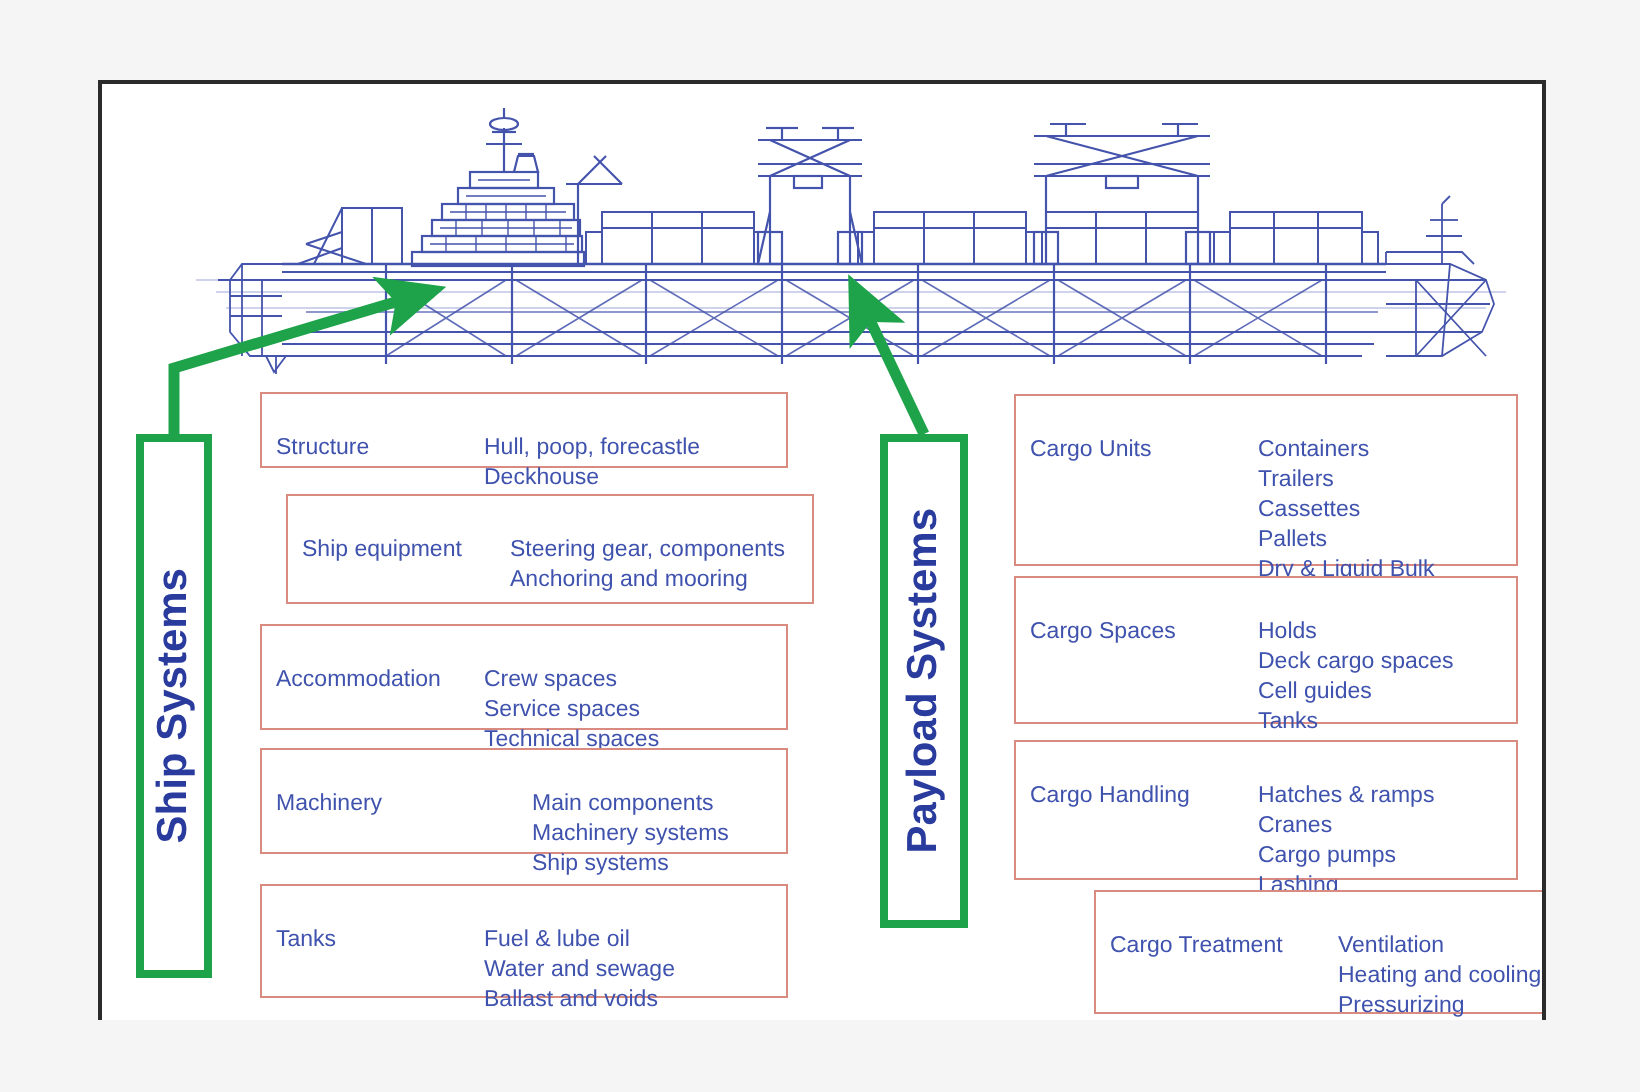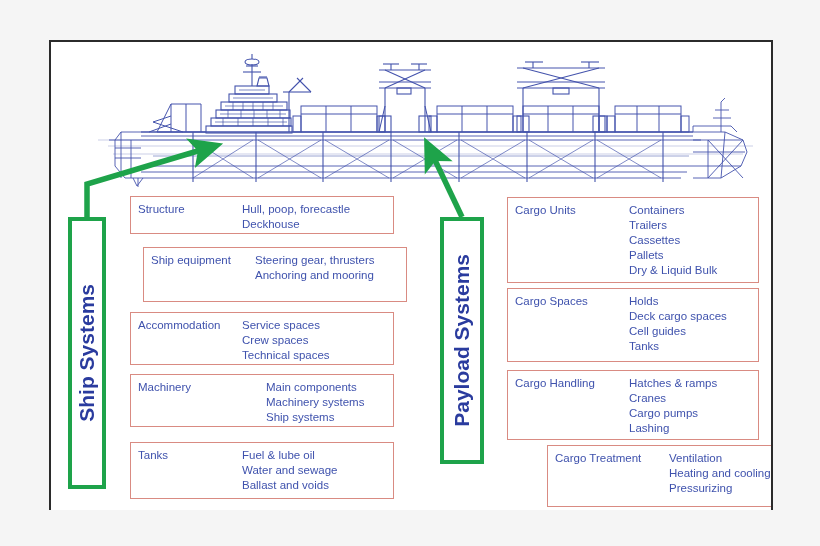--- a/index.html
+++ b/index.html
@@ -80,21 +80,21 @@
     pointer-events: none;
   }
   
   .cat-box {
     position: absolute;
     border: 1.5px solid #d98b82;
     background: #ffffff;
     box-sizing: border-box;
     display: flex;
     flex-direction: row;
-    padding: 5px 0 5px 7px;
+    padding: 20px 0 5px 7px;
   }
   .cat-title {
     color: #3f52ad;
     font-size: 11.5px;
     line-height: 15px;
     flex: 0 0 auto;
   }
   .cat-items {
     color: #3f52ad;
     font-size: 11.5px;
@@ -335,30 +335,30 @@
       <div class="cat-title">Structure</div>
       <div class="cat-items">
         <div>Hull, poop, forecastle</div>
         <div>Deckhouse</div>
       </div>
     </div>
 
     <div class="cat-box col-left" style="left:79px; top:205px; width:264px; height:55px;margin-left:13px;">
       <div class="cat-title">Ship equipment</div>
       <div class="cat-items">
-        <div>Steering gear, thrusters</div>
+        <div>Steering gear, components</div>
         <div>Anchoring and mooring</div>
       </div>
     </div>
 
     <div class="cat-box col-left" style="left:79px; top:270px; width:264px; height:53px;">
       <div class="cat-title">Accommodation</div>
       <div class="cat-items">
+        <div>Crew spaces</div>
         <div>Service spaces</div>
-        <div>Crew spaces</div>
         <div>Technical spaces</div>
       </div>
     </div>
 
     <div class="cat-box col-left" style="left:79px; top:332px; width:264px; height:53px;gap:24px;">
       <div class="cat-title">Machinery</div>
       <div class="cat-items">
         <div>Main components</div>
         <div>Machinery systems</div>
         <div>Ship systems</div>

